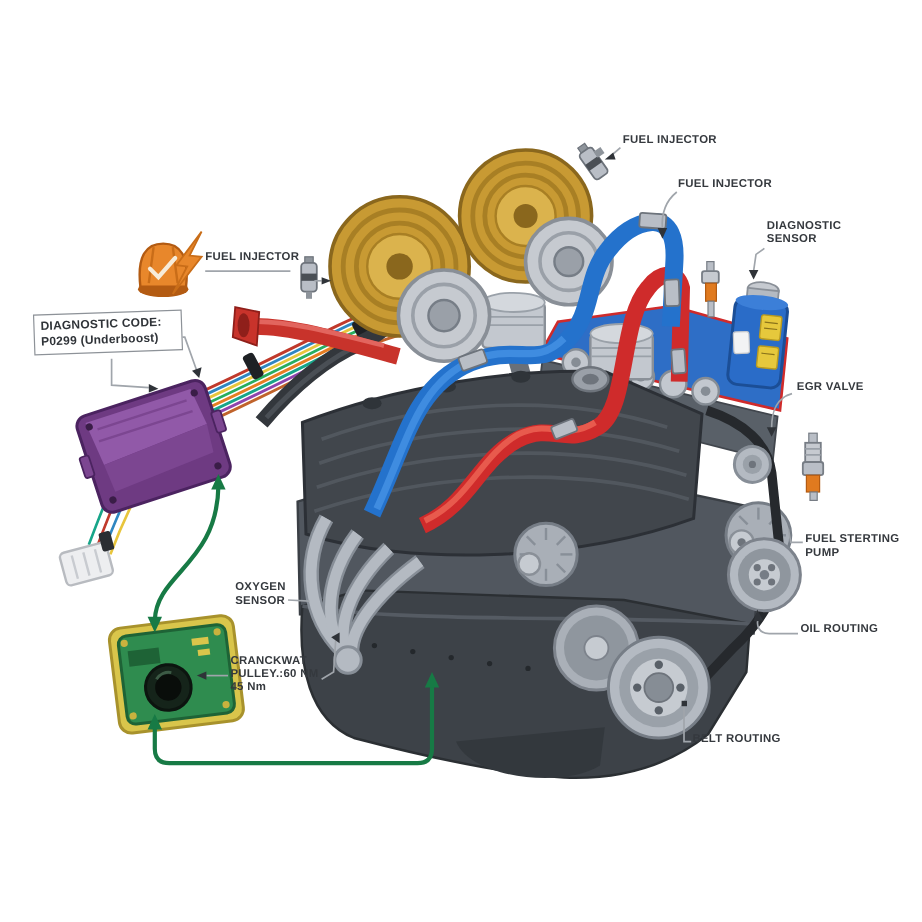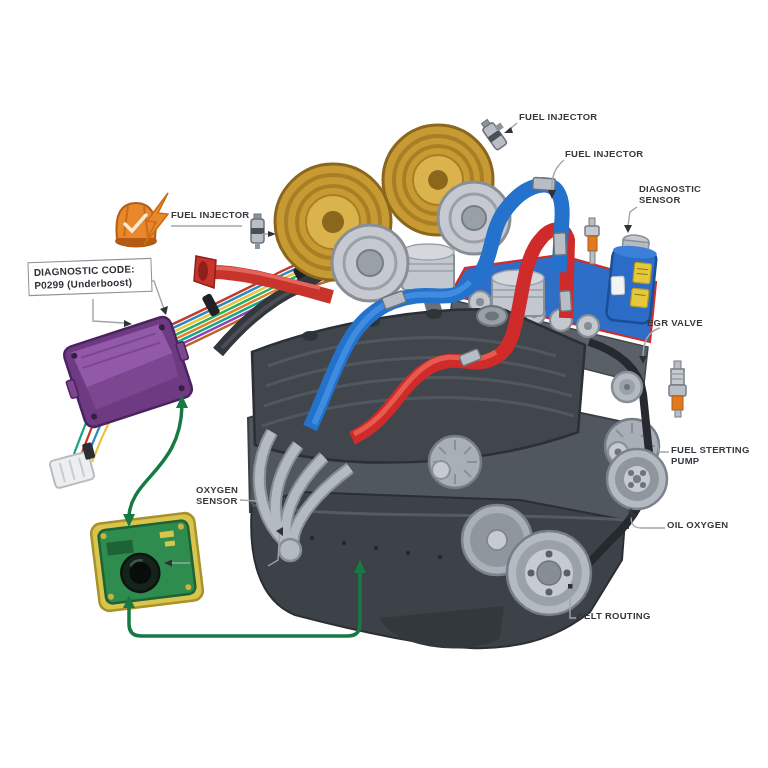--- a/index.html
+++ b/index.html
@@ -347,25 +347,28 @@
     <path d="M93,299 L93,321 L124,323"></path>
         <polygon points="124,320 124,327 132,324" fill="#2f3338" stroke="none"></polygon>
   </g>
 </svg>
 
   <div class="lbl" style="left:171px;top:209px">FUEL INJECTOR</div>
   <div class="lbl" style="left:519px;top:111px">FUEL INJECTOR</div>
   <div class="lbl" style="left:565px;top:148px">FUEL INJECTOR</div>
   <div class="lbl" style="left:639px;top:183px">DIAGNOSTIC
 SENSOR</div>
-  <div class="lbl" style="left:647px;top:317px">EGR VALVE</div>
+  <div class="lbl" style="left:664px;top:317px">EGR VALVE</div>
   <div class="lbl" style="left:671px;top:444px">FUEL STERTING
 PUMP</div>
-  <div class="lbl" style="left:667px;top:519px">OIL OXYGEN</div>
+  <div class="lbl" style="left:667px;top:519px">OIL ROUTING</div>
   <div class="lbl" style="left:577px;top:610px">BELT ROUTING</div>
   <div class="lbl" style="left:196px;top:484px">OXYGEN
 SENSOR</div>
+  <div class="lbl" style="left:192px;top:545px">CRANCKWAT
+PULLEY.:60 NM
+45 Nm</div>
 
   <div class="diagbox">
     <div>DIAGNOSTIC CODE:</div>
     <div>P0299 (Underboost)</div>
   </div>
 </div>
 
 </body></html>

